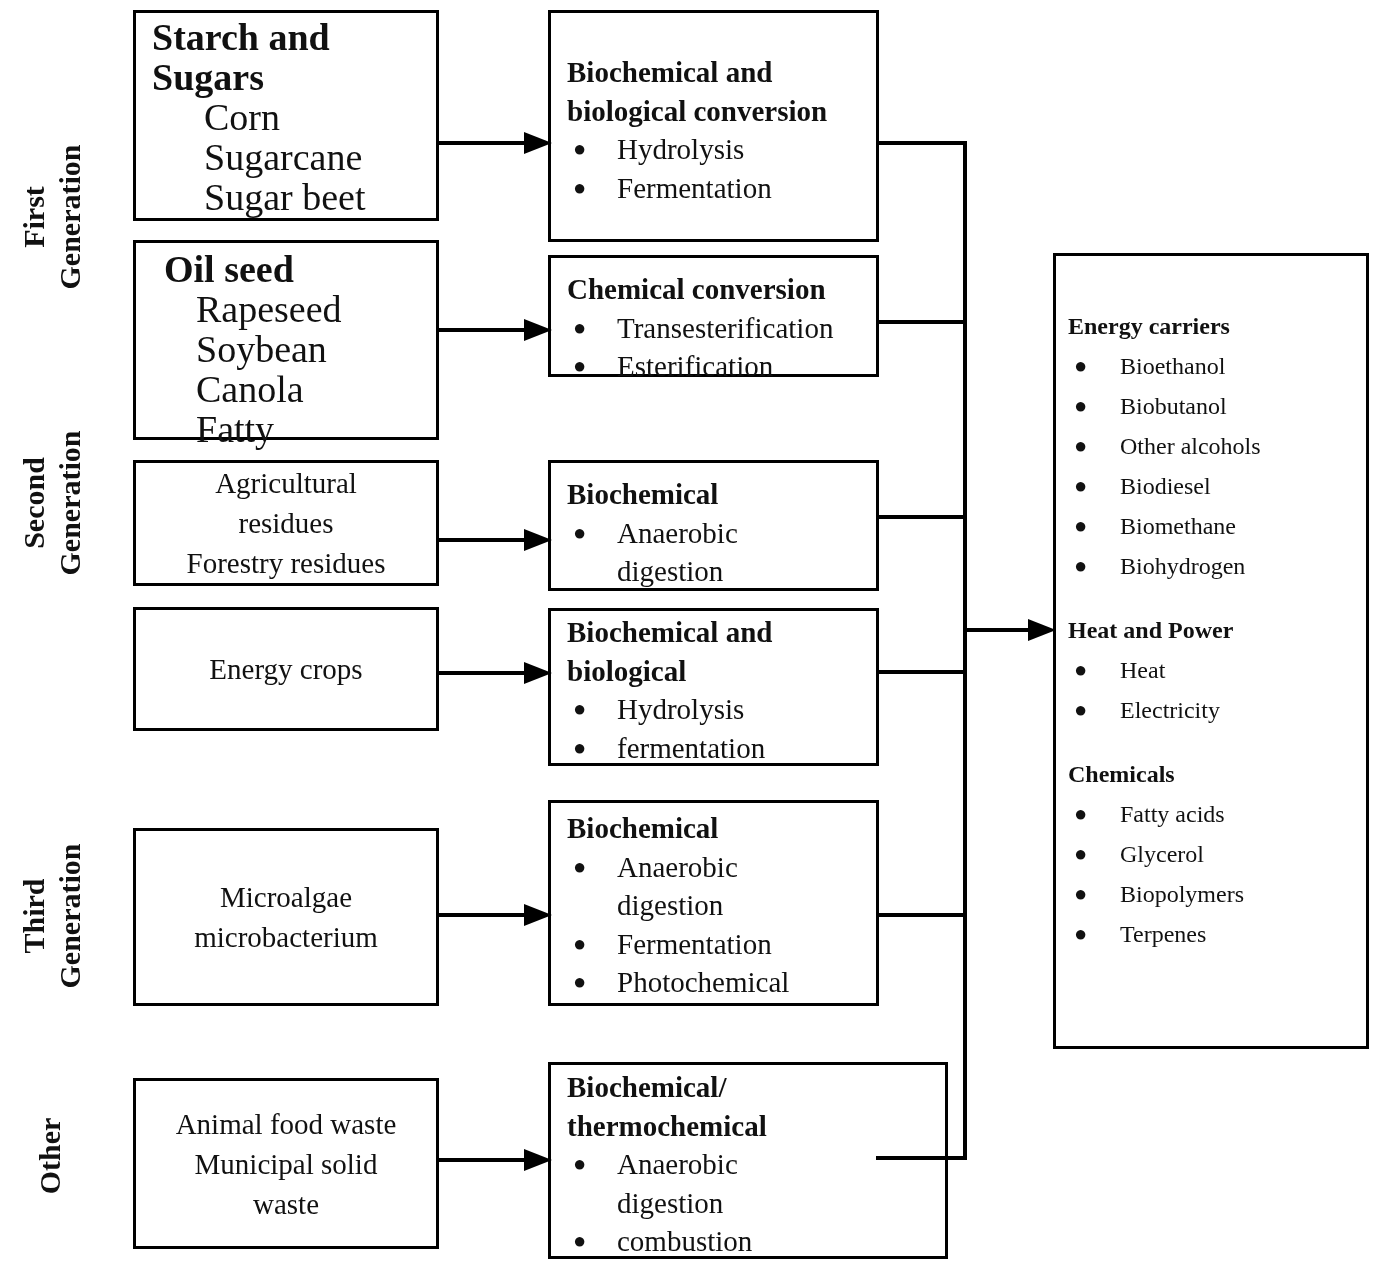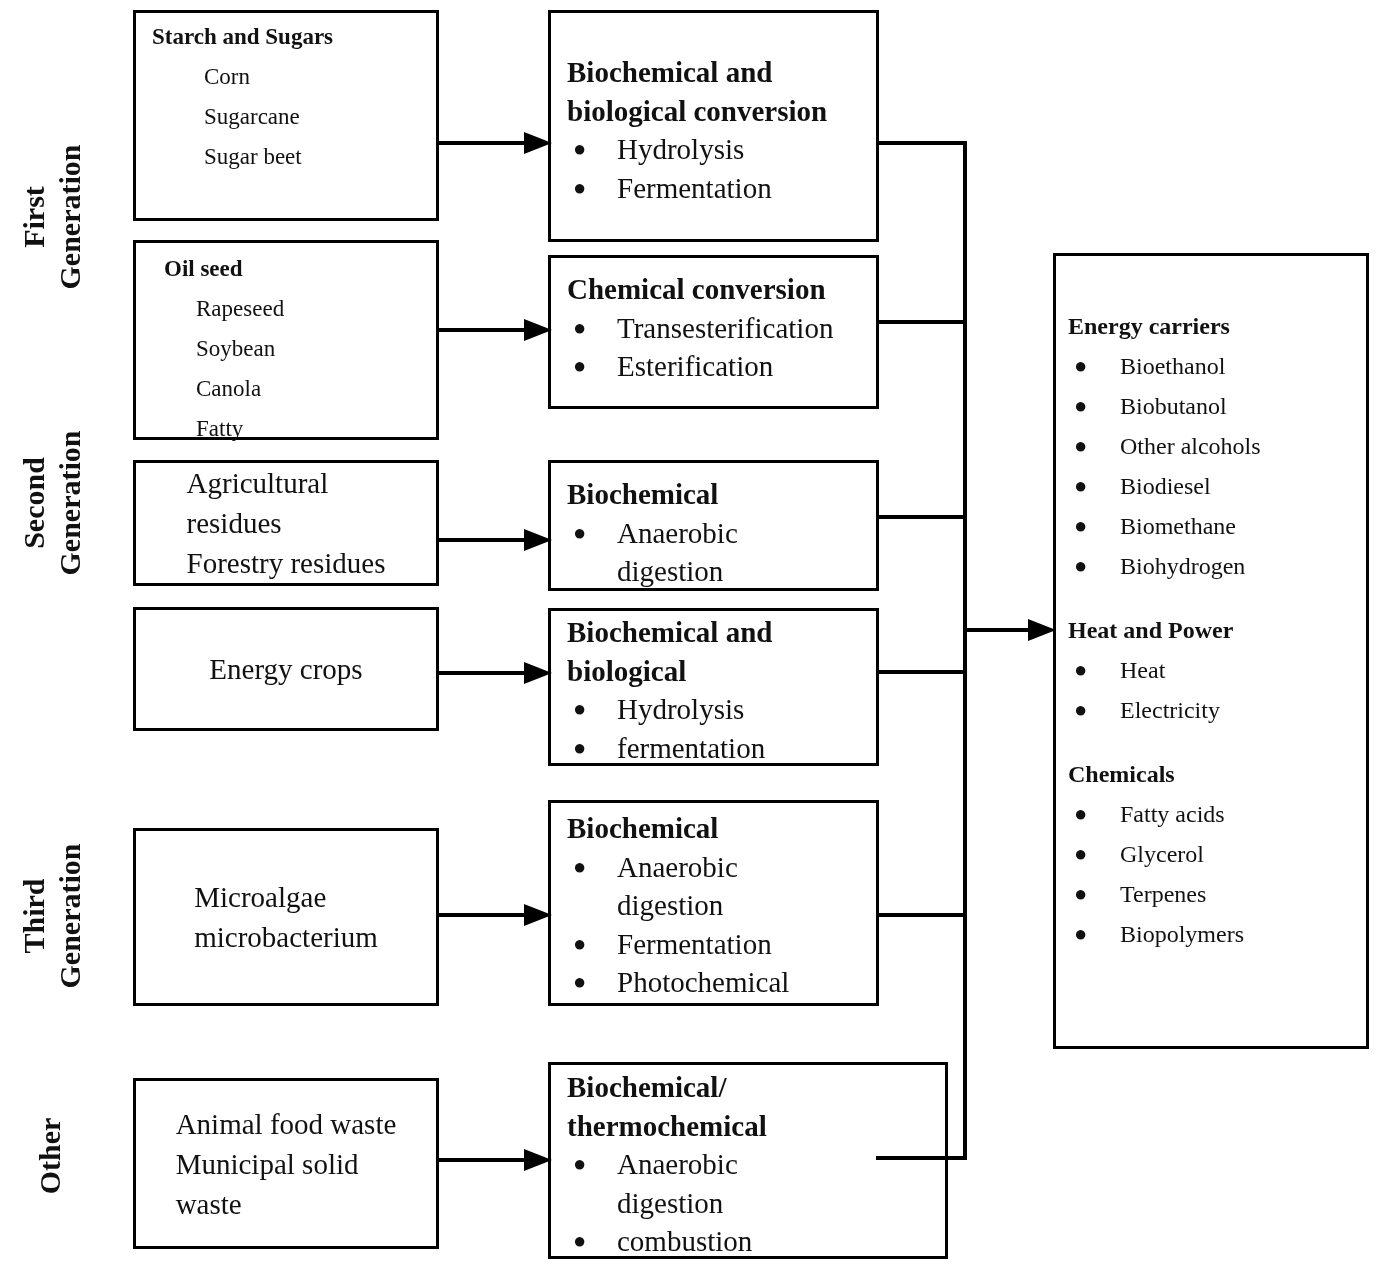--- a/index.html
+++ b/index.html
@@ -1,21 +1,21 @@
 <!DOCTYPE html>
 <html><head>
 <meta charset="utf-8">
 <style>
   html,body{margin:0;padding:0;background:#ffffff;}
   .canvas{position:relative;width:1380px;height:1275px;background:#ffffff;
           font-family:"Liberation Serif",serif;color:#111111;overflow:hidden;}
   .box{position:absolute;border:3.5px solid #000;background:#fff;box-sizing:border-box;}
-  .flist{font-size:23px;line-height:40px;}
+  .flist{font-size:38px;line-height:40px;}
   .ftitle{font-weight:bold;}
-  .center-box{display:flex;align-items:center;justify-content:center;text-align:left;
+  .center-box{display:flex;align-items:center;justify-content:center;text-align:center;
               font-size:29px;line-height:40px;}
   .pre{white-space:pre-line;}
   .conv{font-size:29px;line-height:38.5px;}
   .ctitle{font-weight:bold;white-space:pre-line;}
   .brow{display:flex;align-items:flex-start;}
   .bdot{flex:0 0 44px;padding-left:6px;font-size:22px;line-height:inherit;}
   .bdot::before{content:"\25CF";}
   .btxt{white-space:pre-line;}
   .out{font-size:24px;line-height:40px;}
   .out .bdot{flex:0 0 46px;}
@@ -85,21 +85,21 @@
     <div class="brow">
         <span class="bdot"></span>
         <div class="btxt">Hydrolysis</div>
       </div>
     <div class="brow">
         <span class="bdot"></span>
         <div class="btxt">Fermentation</div>
       </div>
   </div>
 
-  <div class="box conv" style="left:548px;top:255px;width:331px;height:154px;padding:12px 6px 0 16px">
+  <div class="box conv" style="left:548px;top:255px;width:331px;height:122px;padding:12px 6px 0 16px">
     <div class="ctitle">Chemical conversion</div>
     <div class="brow">
         <span class="bdot"></span>
         <div class="btxt">Transesterification</div>
       </div>
     <div class="brow">
         <span class="bdot"></span>
         <div class="btxt">Esterification</div>
       </div>
   </div>
@@ -201,25 +201,25 @@
       <div class="brow">
           <span class="bdot"></span>
           <div class="btxt">Fatty acids</div>
         </div>
       <div class="brow">
           <span class="bdot"></span>
           <div class="btxt">Glycerol</div>
         </div>
       <div class="brow">
           <span class="bdot"></span>
+          <div class="btxt">Biopolymers</div>
+        </div>
+      <div class="brow">
+          <span class="bdot"></span>
           <div class="btxt">Terpenes</div>
-        </div>
-      <div class="brow">
-          <span class="bdot"></span>
-          <div class="btxt">Biopolymers</div>
         </div>
     </div>
   </div>
 
   <svg class="wires" width="1380" height="1275" viewBox="0 0 1380 1275">
     <g stroke="#000000" stroke-width="4" fill="#000000">
       <g>
         <line x1="437" y1="143" x2="526" y2="143"></line>
           <polygon points="524,132 524,154 552,143" stroke="none"></polygon>
         </g>

